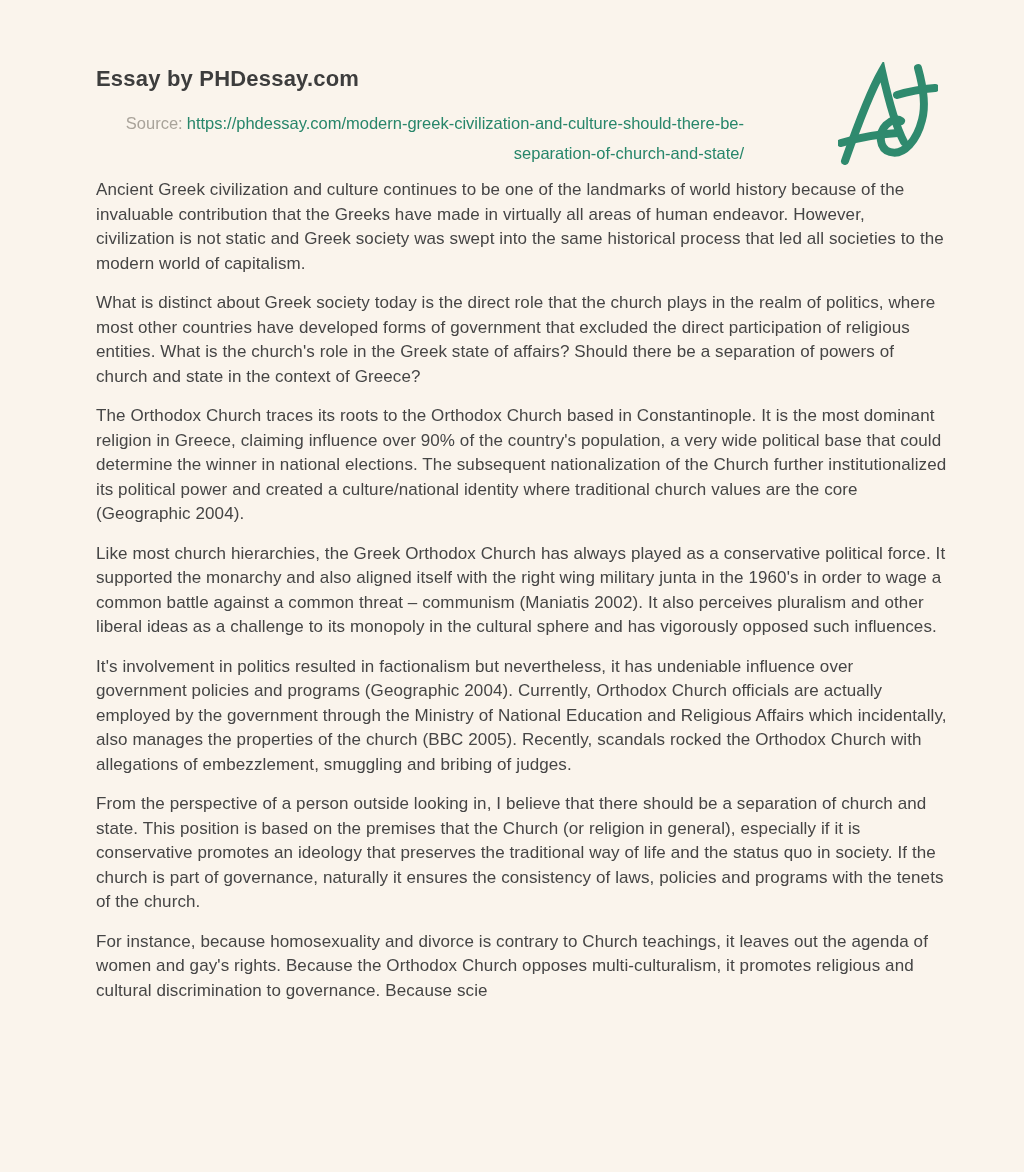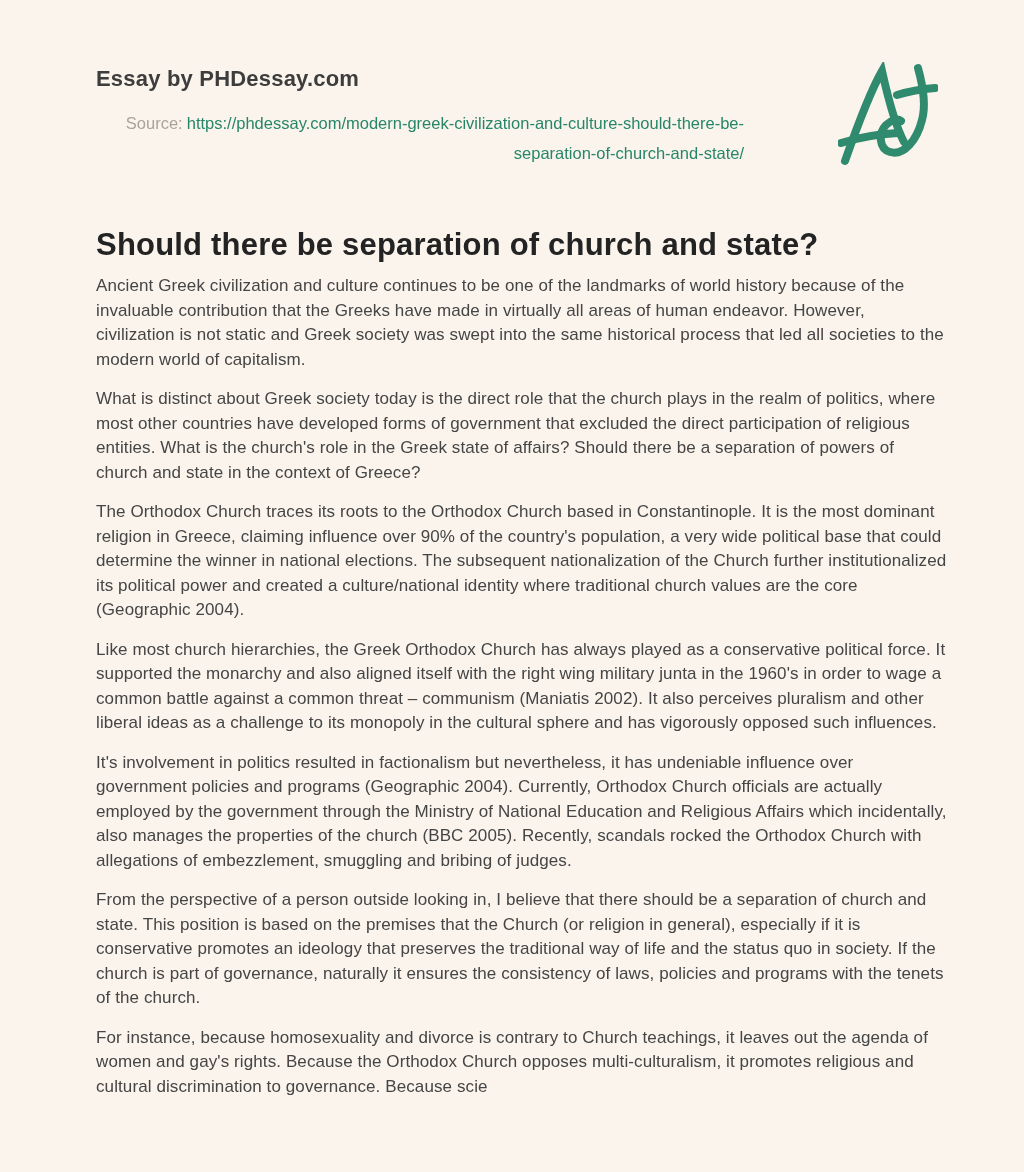--- a/index.html
+++ b/index.html
@@ -98,21 +98,20 @@
         <path d="M3,81 C22,75 42,72 60,71" stroke="#2f8a6e"></path>
 
         <path d="M59,33 C72,29 85,27 97,26" stroke="#2f8a6e"></path>
 
         <path d="M80,6 C85,24 88,44 84,58 C79,78 66,94 52,90 C41,87 40,71 48,63 C53,58 59,56 63,59" stroke="#2f8a6e"></path>
       </svg>
     </div>
   </header>
 
   <main>
-    <h1 class="title">Should there be separation of church and state?</h1>
 
     <div class="body-text">
       <p>Ancient Greek civilization and culture continues to be one of the landmarks of world history because of the invaluable contribution that the Greeks have made in virtually all areas of human endeavor. However, civilization is not static and Greek society was swept into the same historical process that led all societies to the modern world of capitalism.</p>
       <p>What is distinct about Greek society today is the direct role that the church plays in the realm of politics, where most other countries have developed forms of government that excluded the direct participation of religious entities. What is the church's role in the Greek state of affairs? Should there be a separation of powers of church and state in the context of Greece?</p>
       <p>The Orthodox Church traces its roots to the Orthodox Church based in Constantinople. It is the most dominant religion in Greece, claiming influence over 90% of the country's population, a very wide political base that could determine the winner in national elections.  The subsequent nationalization of the Church further institutionalized its political power and created a culture/national identity where traditional church values are the core (Geographic 2004).</p>
       <p>Like most church hierarchies, the Greek Orthodox Church has always played as a conservative political force. It supported the monarchy and also aligned itself with the right wing military junta in the 1960's in order to wage a common battle against a common threat – communism (Maniatis 2002). It also perceives pluralism and other liberal ideas as a challenge to its monopoly in the cultural sphere and has vigorously opposed such influences.</p>
       <p>It's involvement in politics resulted in factionalism but nevertheless, it has undeniable influence over government policies and programs (Geographic 2004). Currently, Orthodox Church officials are actually employed by the government through the Ministry of National Education and Religious Affairs which incidentally, also manages the properties of the church (BBC 2005). Recently, scandals rocked the Orthodox Church with allegations of embezzlement, smuggling and bribing of judges.</p>
       <p>From the perspective of a person outside looking in, I believe that there should be a separation of church and state. This position is based on the premises that the Church (or religion in general), especially if it is conservative promotes an ideology that preserves the traditional way of life and the status quo in society. If the church is part of governance, naturally it ensures the consistency of laws, policies and programs with the tenets of the church.</p>
       <p>For instance, because homosexuality and divorce is contrary to Church teachings, it leaves out the agenda of women and gay's rights. Because the Orthodox Church opposes multi-culturalism, it promotes religious and cultural discrimination to governance. Because scie</p>
     </div>

